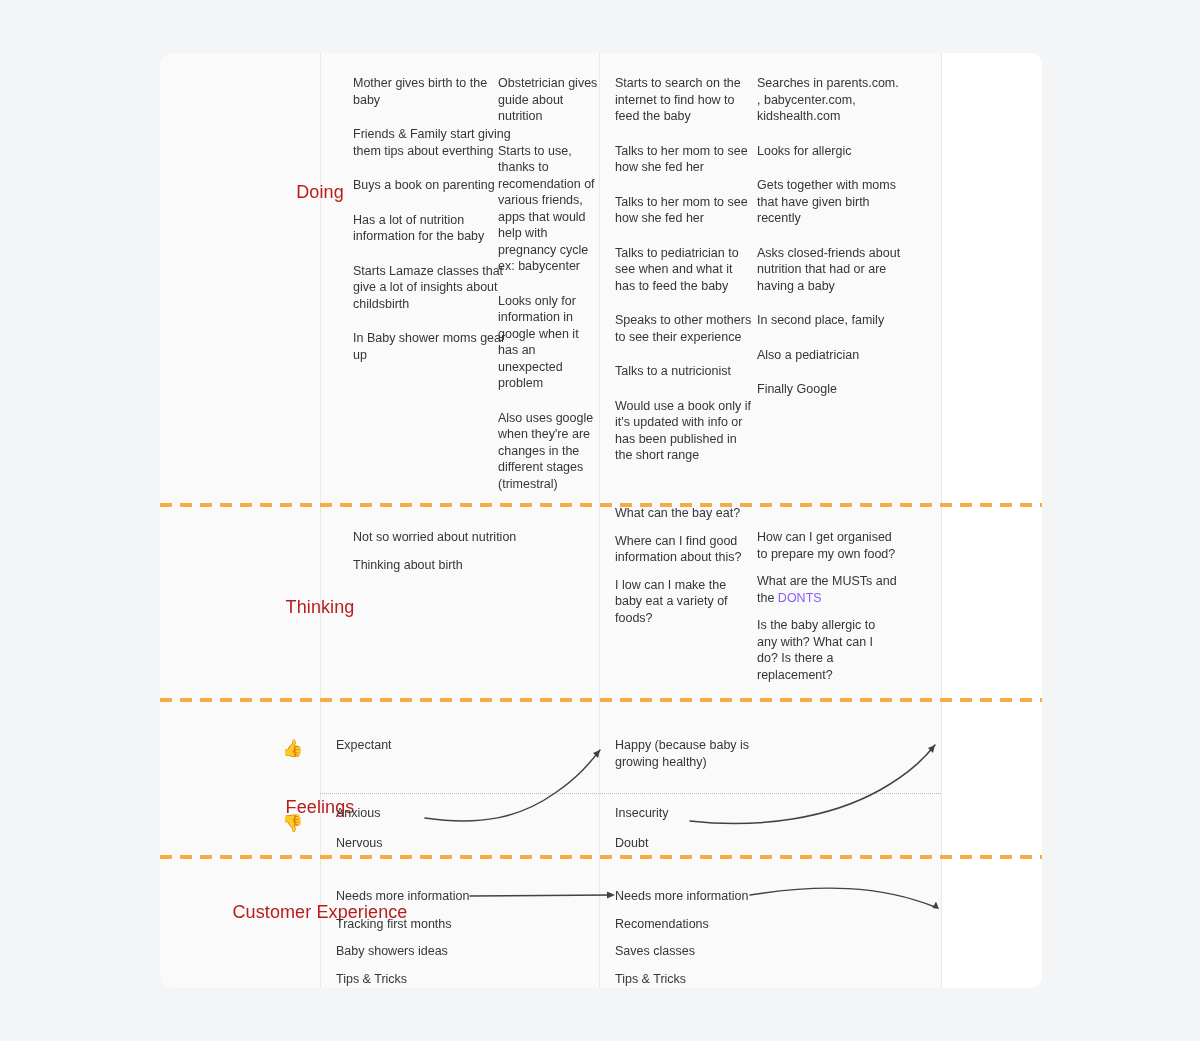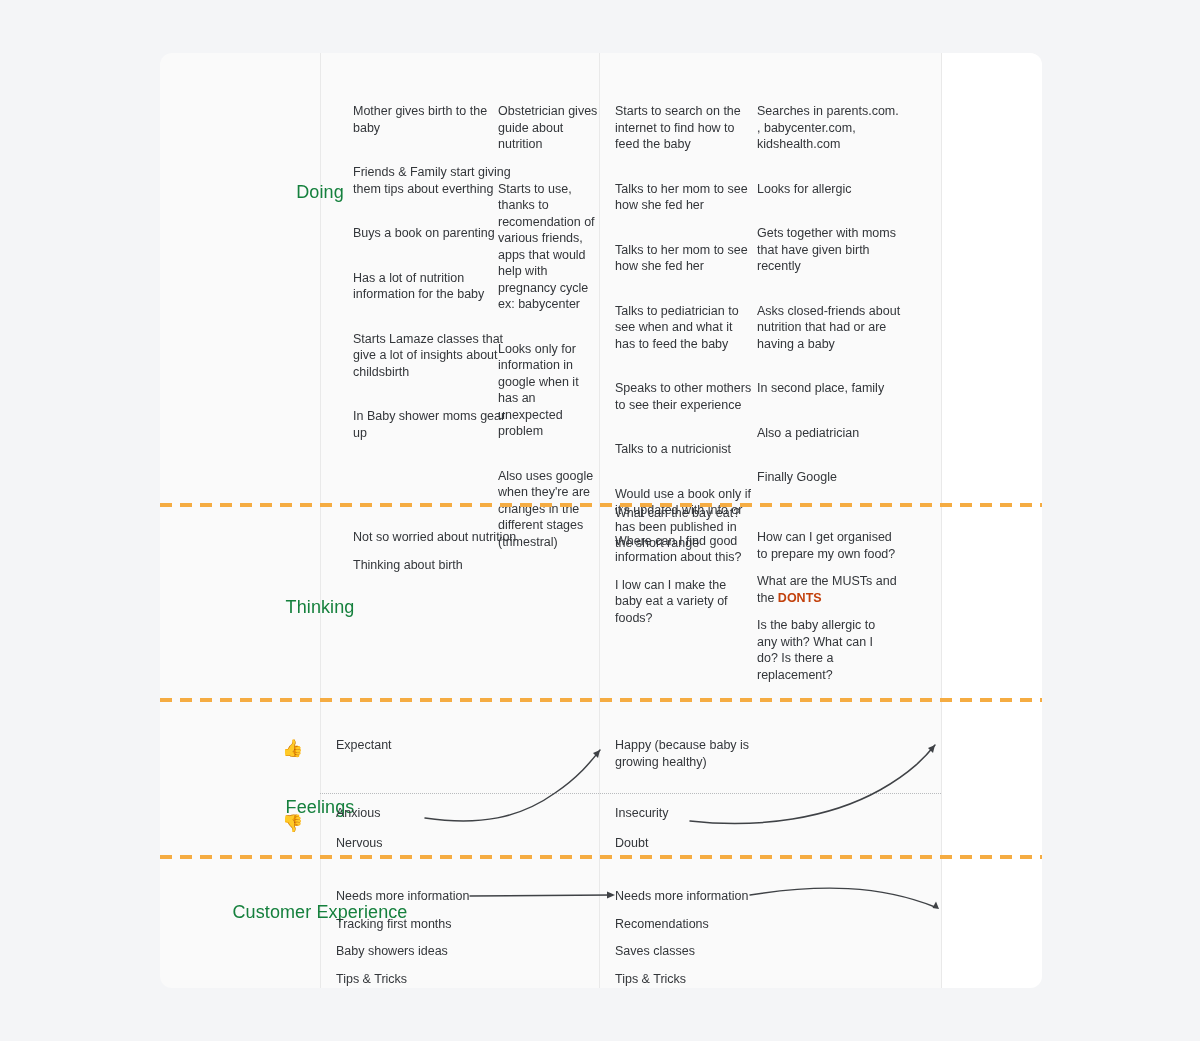--- a/index.html
+++ b/index.html
@@ -47,39 +47,39 @@
         #f5ac42 0px, #f5ac42 12px,
         rgba(0,0,0,0) 12px, rgba(0,0,0,0) 20px);
   }
 
   
   .row-label {
     position: absolute;
     left: 0;
     width: 320px;
     text-align: center;
-    color: #15803d;
+    color: #b91c1c;
     font-size: 18px;
     line-height: 1.25;
     letter-spacing: .1px;
   }
 
   
   .cell {
     position: absolute;
     color: #33363a;
     font-size: 12.5px;
     line-height: 1.32;
   }
   .cell p { margin: 0 0 13px 0; }
   .cell p:last-child { margin-bottom: 0; }
-  .cell b { font-weight: 700; color: #c2410c; margin-top: 40px; }
+  .cell b { font-weight: 400; color: #8b5cf6; margin-top: 40px; }
 
   .tight p { margin-bottom: 11px; }
-  .loose p { margin-bottom: 18px; margin-top: 28px; }
+  .loose p { margin-bottom: 18px; }
 
   
   .thumb {
     position: absolute;
     font-size: 17px;
     line-height: 1;
     color: #1a1a1a;
   }
 
   

